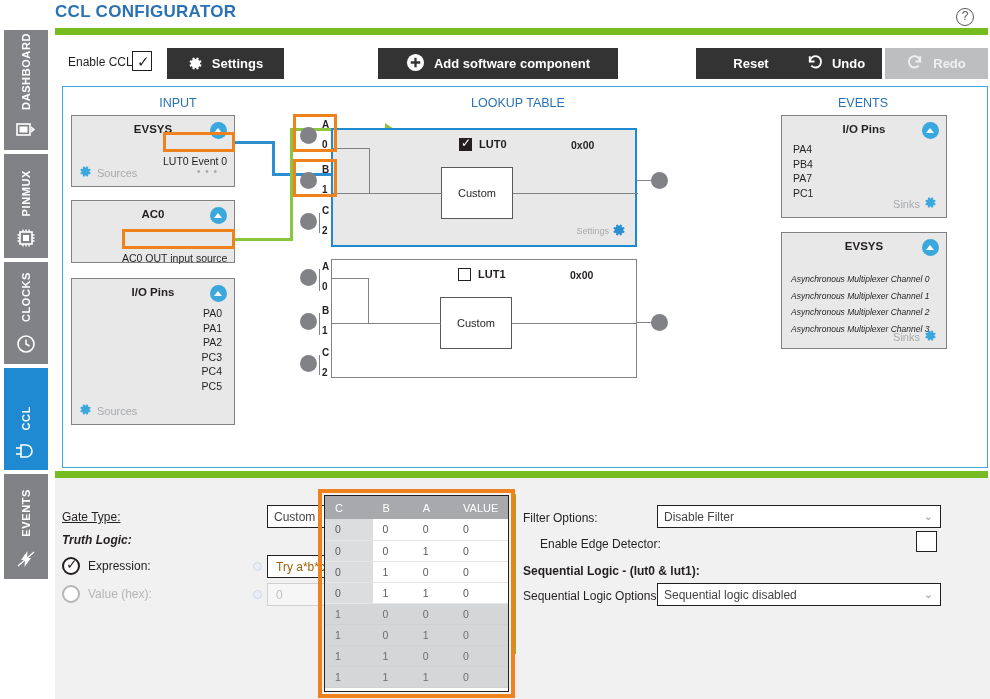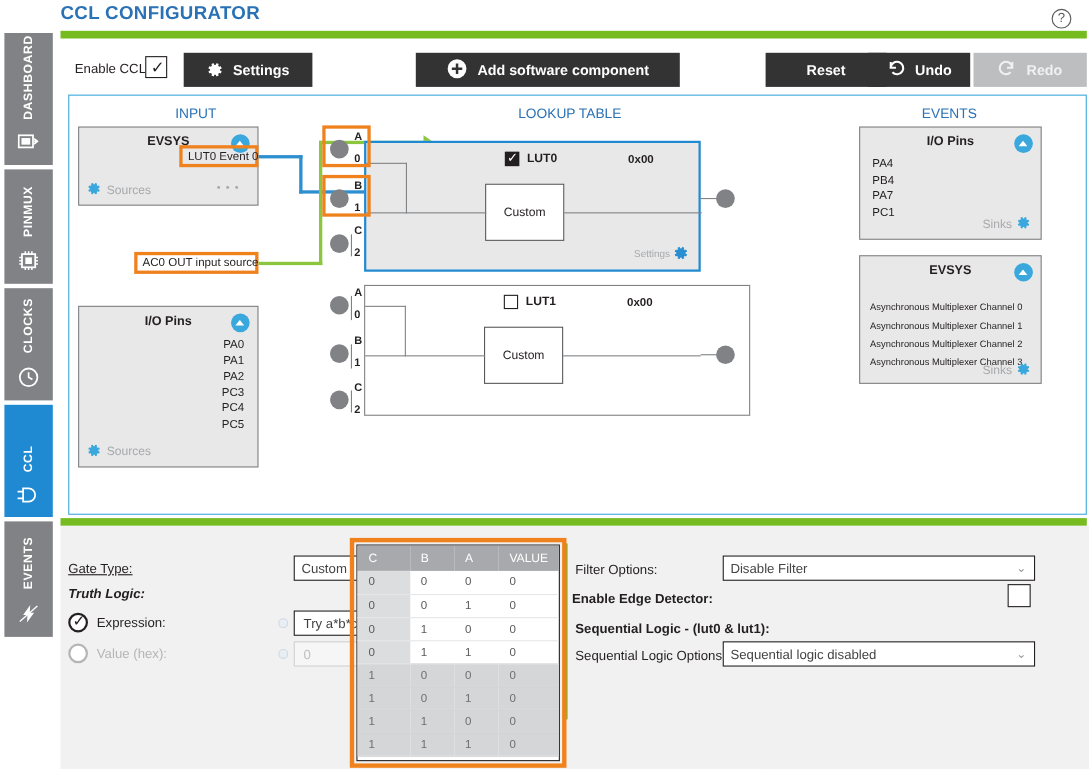--- a/index.html
+++ b/index.html
@@ -101,22 +101,23 @@
     position:absolute; font-size:11px; color:#a7a9ac;
   }
   .pin-list { position:absolute; font-size:10.5px; color:#231f20; line-height:14.5px; }
   .pin-list.right { text-align:right; }
   .evsys-list { position:absolute; font-size:8.5px; color:#231f20; line-height:16.5px; }
 
   .hl-box {
     position:absolute; border:3px solid #f0821e; background:transparent;
   }
   .hl-text {
-    position:absolute; font-size:10.5px; color:#231f20; text-align:right;
+    position:absolute; font-size:10.5px; color:#231f20; text-align:left;
     line-height:15px;
+    margin-top:19px;
   }
 
   
   .lut {
     position:absolute; border:1px solid #808285; background:#ffffff;
   }
   .lut.sel { border:2.5px solid #1f8ad2; background:#e8e8e8;margin-top:11px; }
   .lut-check {
     position:absolute; width:13px; height:13px; border:1.6px solid #231f20; background:#fff;
     cursor:pointer;
@@ -168,21 +169,21 @@
   .cfg-select {
     position:absolute; background:#ffffff; border:1px solid #231f20;
     font-size:12px; color:#444; display:flex; align-items:center;
     padding-left:6px; cursor:pointer;
   }
   .cfg-select .chev {
     position:absolute; right:7px; color:#9a9a9a; font-size:11px;
   }
   .cfg-input {
     position:absolute; background:#ffffff; border:1.4px solid #231f20;
-    font-size:12px; color:#404040; display:flex; align-items:center; padding-left:8px;
+    font-size:12px; color:#a16207; display:flex; align-items:center; padding-left:8px;
   }
   .cfg-input.dis { border:1px solid #d0d0d0; background:#f6f6f6; color:#c0c0c0; }
   .radio {
     position:absolute; width:18px; height:18px; border-radius:50%;
     border:2px solid #231f20; background:#fff; cursor:pointer;
   }
   .radio.dis { border-color:#b5b5b5; }
   .radio .tick { position:absolute; left:2px; top:-3px; font-size:14px; color:#231f20; }
   .mini-radio {
     position:absolute; width:9px; height:9px; border-radius:50%;
@@ -337,20 +338,24 @@
       <svg width="13" height="13" viewBox="0 0 16 16">
           <path fill="#3ba8dd" d="M8 5.4A2.6 2.6 0 1 0 8 10.6 2.6 2.6 0 0 0 8 5.4zm0 4a1.4 1.4 0 1 1 0-2.8 1.4 1.4 0 0 1 0 2.8z"></path>
           <path fill="#3ba8dd" d="M14 9.1l-1.2-.4a4.9 4.9 0 0 0 0-1.4L14 6.9a.5.5 0 0 0 .3-.6l-.5-1.4a.5.5 0 0 0-.6-.3l-1.2.4a4.9 4.9 0 0 0-1-1l.4-1.2a.5.5 0 0 0-.3-.6L9.7 1.7a.5.5 0 0 0-.6.3l-.4 1.2a4.9 4.9 0 0 0-1.4 0L6.9 2a.5.5 0 0 0-.6-.3L4.9 2.2a.5.5 0 0 0-.3.6l.4 1.2a4.9 4.9 0 0 0-1 1L2.8 4.6a.5.5 0 0 0-.6.3l-.5 1.4a.5.5 0 0 0 .3.6l1.2.4a4.9 4.9 0 0 0 0 1.4l-1.2.4a.5.5 0 0 0-.3.6l.5 1.4a.5.5 0 0 0 .6.3l1.2-.4a4.9 4.9 0 0 0 1 1l-.4 1.2a.5.5 0 0 0 .3.6l1.4.5a.5.5 0 0 0 .6-.3l.4-1.2a4.9 4.9 0 0 0 1.4 0l.4 1.2a.5.5 0 0 0 .6.3l1.4-.5a.5.5 0 0 0 .3-.6l-.4-1.2a4.9 4.9 0 0 0 1-1l1.2.4a.5.5 0 0 0 .6-.3l.5-1.4a.5.5 0 0 0-.3-.6z"></path>
         </svg>
     </span>
     <div style="position:absolute; right:16px; bottom:9px; font-size:10px; color:#a7a9ac; letter-spacing:1px;">• • •</div>
   </div>
   <div class="hl-box" style="left:100px; top:45px; width:72px; height:20px;"></div>
   <div class="hl-text" style="left:100px; top:48px; width:72px;">LUT0 Event 0</div>
 
+  <div class="node-box" style="left:8px; top:113px; width:164px; height:63px;">
+    <div class="node-title">AC0</div>
+    <div class="collapse-ico"></div>
+  </div>
   <div class="hl-box" style="left:59px; top:142px; width:113px; height:20px;"></div>
   <div class="hl-text" style="left:59px; top:145px; width:113px;">AC0 OUT input source</div>
 
   <div class="node-box" style="left:8px; top:191px; width:164px; height:147px;">
     <div class="node-title">I/O Pins</div>
     <div class="collapse-ico"></div>
     <div class="pin-list right" style="right:12px; top:27px;text-align:right;">
       <div>PA0</div>
       <div>PA1</div>
       <div>PA2</div>
@@ -409,21 +414,21 @@
   <div class="hl-box" style="left:230px; top:72px; width:44px; height:38px;"></div>
 
   <div class="pin-dot" style="left:237px; top:126px;"></div>
   <div class="pin-letter" style="left:259px; top:118px;">C</div>
   <div class="pin-num" style="left:259px; top:138px;">2</div>
   <div class="wire v" style="left:256px; top:126px; height:20px;"></div>
 
   <div class="wire h" style="left:574px; top:93px; width:18px;"></div>
   <div class="pin-dot" style="left:588px; top:85px;"></div>
 
-  <div class="lut" style="left:268px; top:172px; width:351px; height:119px;text-align:center;">
+  <div class="lut" style="left:268px; top:172px; width:306px; height:119px;text-align:center;">
     <div class="lut-check" style="left:126px; top:8px;"></div>
     <div class="lut-name" style="left:146px; top:8px;">LUT1</div>
     <div class="lut-hex" style="left:238px; top:9px;">0x00</div>
     <div class="gate-box" style="left:108px; top:37px; width:72px; height:52px;">
       <span>Custom</span>
     </div>
     <div class="wire v" style="left:36px; top:18px; height:46px;"></div>
     <div class="wire h" style="left:0px;  top:18px; width:37px;"></div>
     <div class="wire h" style="left:0px;  top:63px; width:109px;"></div>
     <div class="wire h" style="left:180px; top:63px; width:125px;"></div>
@@ -460,21 +465,21 @@
       <svg width="13" height="13" viewBox="0 0 16 16">
           <path fill="#3ba8dd" d="M8 5.4A2.6 2.6 0 1 0 8 10.6 2.6 2.6 0 0 0 8 5.4zm0 4a1.4 1.4 0 1 1 0-2.8 1.4 1.4 0 0 1 0 2.8z"></path>
           <path fill="#3ba8dd" d="M14 9.1l-1.2-.4a4.9 4.9 0 0 0 0-1.4L14 6.9a.5.5 0 0 0 .3-.6l-.5-1.4a.5.5 0 0 0-.6-.3l-1.2.4a4.9 4.9 0 0 0-1-1l.4-1.2a.5.5 0 0 0-.3-.6L9.7 1.7a.5.5 0 0 0-.6.3l-.4 1.2a4.9 4.9 0 0 0-1.4 0L6.9 2a.5.5 0 0 0-.6-.3L4.9 2.2a.5.5 0 0 0-.3.6l.4 1.2a4.9 4.9 0 0 0-1 1L2.8 4.6a.5.5 0 0 0-.6.3l-.5 1.4a.5.5 0 0 0 .3.6l1.2.4a4.9 4.9 0 0 0 0 1.4l-1.2.4a.5.5 0 0 0-.3.6l.5 1.4a.5.5 0 0 0 .6.3l1.2-.4a4.9 4.9 0 0 0 1 1l-.4 1.2a.5.5 0 0 0 .3.6l1.4.5a.5.5 0 0 0 .6-.3l.4-1.2a4.9 4.9 0 0 0 1.4 0l.4 1.2a.5.5 0 0 0 .6.3l1.4-.5a.5.5 0 0 0 .3-.6l-.4-1.2a4.9 4.9 0 0 0 1-1l1.2.4a.5.5 0 0 0 .6-.3l.5-1.4a.5.5 0 0 0-.3-.6z"></path>
         </svg>
     </span>
   </div>
 
   <div class="node-box" style="left:718px; top:145px; width:166px; height:117px;">
     <div class="node-title">EVSYS</div>
     <div class="collapse-ico"></div>
-    <div class="evsys-list" style="left:9px; top:38px;">
+    <div class="evsys-list" style="left:9px; top:38px;font-style:italic;">
       <div>Asynchronous Multiplexer Channel 0</div>
       <div>Asynchronous Multiplexer Channel 1</div>
       <div>Asynchronous Multiplexer Channel 2</div>
       <div>Asynchronous Multiplexer Channel 3</div>
     </div>
     <div class="sources-lbl" style="right:26px; bottom:5px;">Sinks</div>
     <span class="gear" style="position:absolute; right:7px; bottom:4px;">
       <svg width="13" height="13" viewBox="0 0 16 16">
           <path fill="#3ba8dd" d="M8 5.4A2.6 2.6 0 1 0 8 10.6 2.6 2.6 0 0 0 8 5.4zm0 4a1.4 1.4 0 1 1 0-2.8 1.4 1.4 0 0 1 0 2.8z"></path>
           <path fill="#3ba8dd" d="M14 9.1l-1.2-.4a4.9 4.9 0 0 0 0-1.4L14 6.9a.5.5 0 0 0 .3-.6l-.5-1.4a.5.5 0 0 0-.6-.3l-1.2.4a4.9 4.9 0 0 0-1-1l.4-1.2a.5.5 0 0 0-.3-.6L9.7 1.7a.5.5 0 0 0-.6.3l-.4 1.2a4.9 4.9 0 0 0-1.4 0L6.9 2a.5.5 0 0 0-.6-.3L4.9 2.2a.5.5 0 0 0-.3.6l.4 1.2a4.9 4.9 0 0 0-1 1L2.8 4.6a.5.5 0 0 0-.6.3l-.5 1.4a.5.5 0 0 0 .3.6l1.2.4a4.9 4.9 0 0 0 0 1.4l-1.2.4a.5.5 0 0 0-.3.6l.5 1.4a.5.5 0 0 0 .6.3l1.2-.4a4.9 4.9 0 0 0 1 1l-.4 1.2a.5.5 0 0 0 .3.6l1.4.5a.5.5 0 0 0 .6-.3l.4-1.2a4.9 4.9 0 0 0 1.4 0l.4 1.2a.5.5 0 0 0 .6.3l1.4-.5a.5.5 0 0 0 .3-.6l-.4-1.2a4.9 4.9 0 0 0 1-1l1.2.4a.5.5 0 0 0 .6-.3l.5-1.4a.5.5 0 0 0-.3-.6z"></path>
@@ -505,21 +510,21 @@
   <div class="cfg-lbl" style="left:33px; top:109px; color:#b5b5b5;">Value (hex):</div>
   <div class="mini-radio" style="left:198px; top:112px;"></div>
   <div class="cfg-input dis" style="left:212px; top:105px; width:100px; height:23px;">0</div>
 
   <div class="cfg-lbl" style="left:468px; top:33px;">Filter Options:</div>
   <div class="cfg-select" style="left:602px; top:27px; width:284px; height:23px;">
     <span>Disable Filter</span>
     <span class="chev">⌄</span>
   </div>
 
-  <div class="cfg-lbl" style="left:465px; top:59px;font-weight:bold;">Enable Edge Detector:</div>
+  <div class="cfg-lbl" style="left:485px; top:59px;">Enable Edge Detector:</div>
   <div class="chk-square" style="left:861px; top:53px;"></div>
 
   <div class="cfg-lbl bold" style="left:468px; top:86px;">Sequential Logic - (lut0 &amp; lut1):</div>
 
   <div class="cfg-lbl" style="left:468px; top:111px;">Sequential Logic Options:</div>
   <div class="cfg-select" style="left:602px; top:105px; width:284px; height:23px;">
     <span>Sequential logic disabled</span>
     <span class="chev">⌄</span>
   </div>
 </div>

